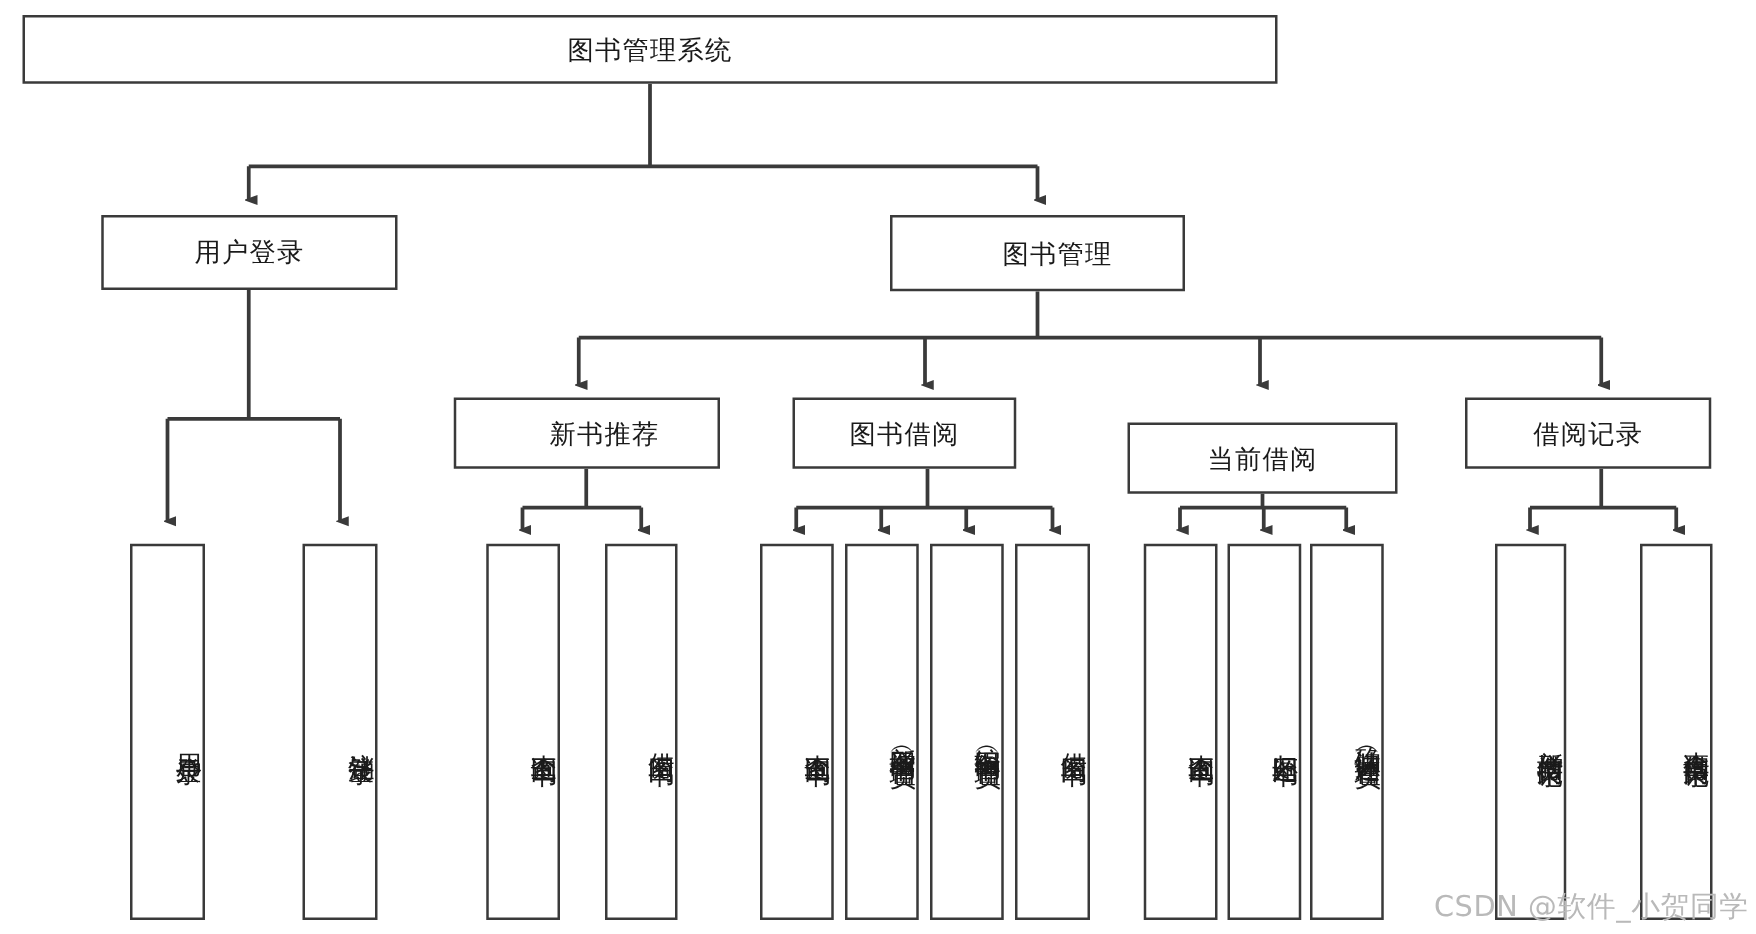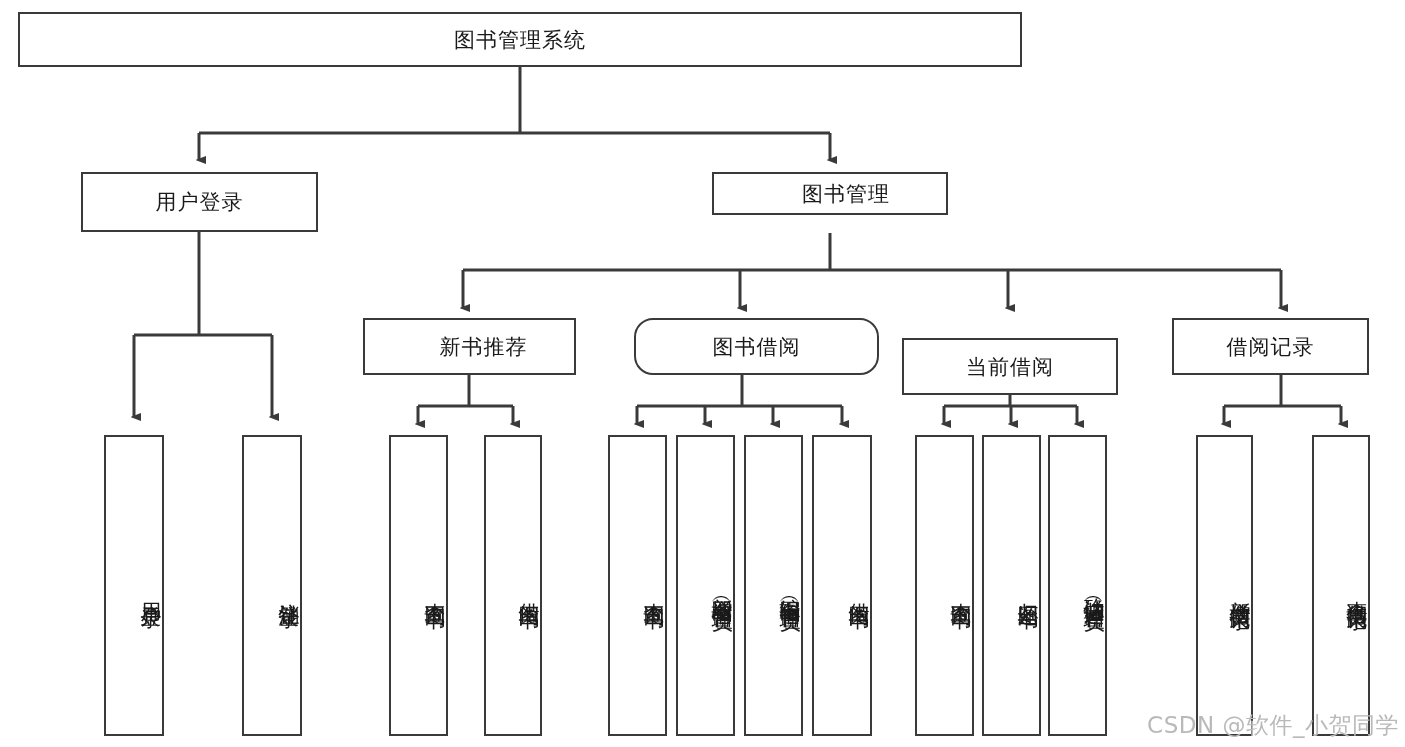--- a/index.html
+++ b/index.html
@@ -123,29 +123,29 @@
   </svg>
 
   <div class="node horiz" style="left:18px; top:12px; width:1004px; height:55px;">
     <span class="hlabel">图书管理系统</span>
   </div>
 
   <div class="node horiz" style="left:81px; top:172px; width:237px; height:60px;">
     <span class="hlabel">用户登录</span>
   </div>
 
-  <div class="node horiz" style="left:712px; top:172px; width:236px; height:43px;padding-left:32px;">
+  <div class="node horiz" style="left:712px; top:172px; width:236px; height:61px;padding-left:32px;">
     <span class="hlabel">图书管理</span>
   </div>
 
   <div class="node horiz" style="left:363px; top:318px; width:213px; height:57px;padding-left:28px;">
     <span class="hlabel">新书推荐</span>
   </div>
 
-  <div class="node horiz" style="left:634px; top:318px; width:245px; height:57px;border-radius:19px;">
+  <div class="node horiz" style="left:634px; top:318px; width:179px; height:57px;">
     <span class="hlabel">图书借阅</span>
   </div>
 
   <div class="node horiz" style="left:902px; top:318px; width:216px; height:57px;margin-top:20px;">
     <span class="hlabel">当前借阅</span>
   </div>
 
   <div class="node horiz" style="left:1172px; top:318px; width:197px; height:57px;">
     <span class="hlabel">借阅记录</span>
   </div>

